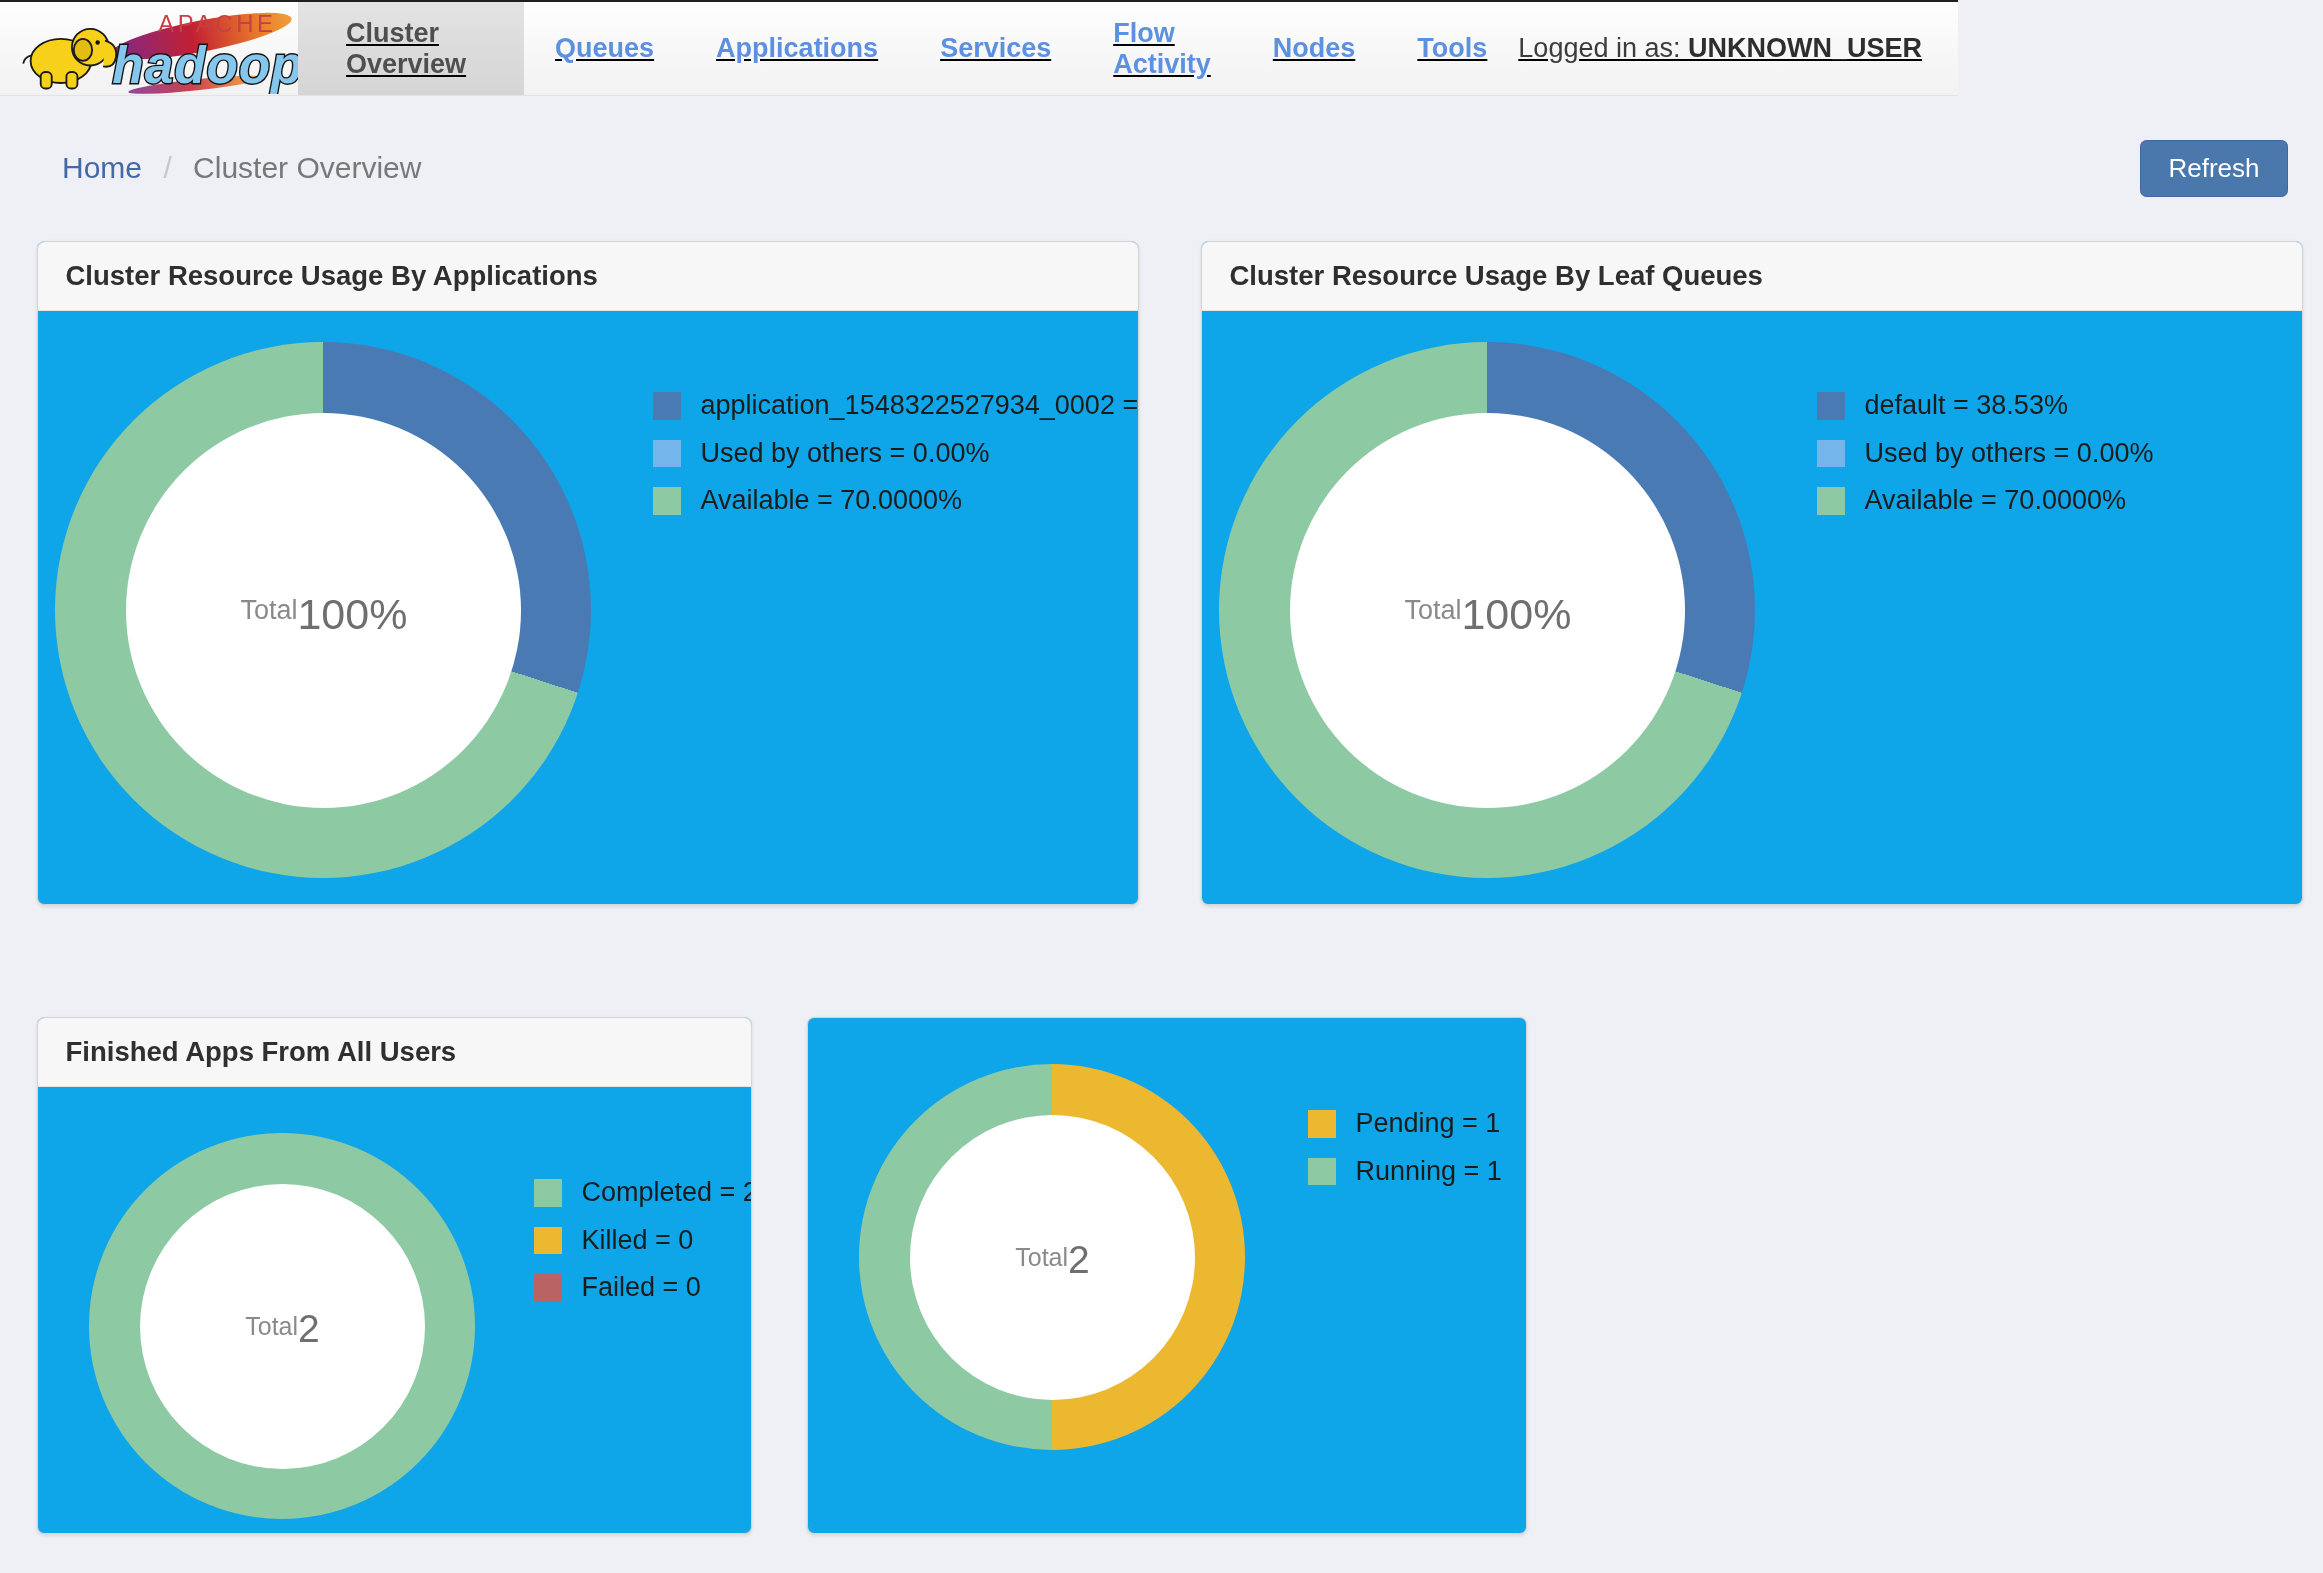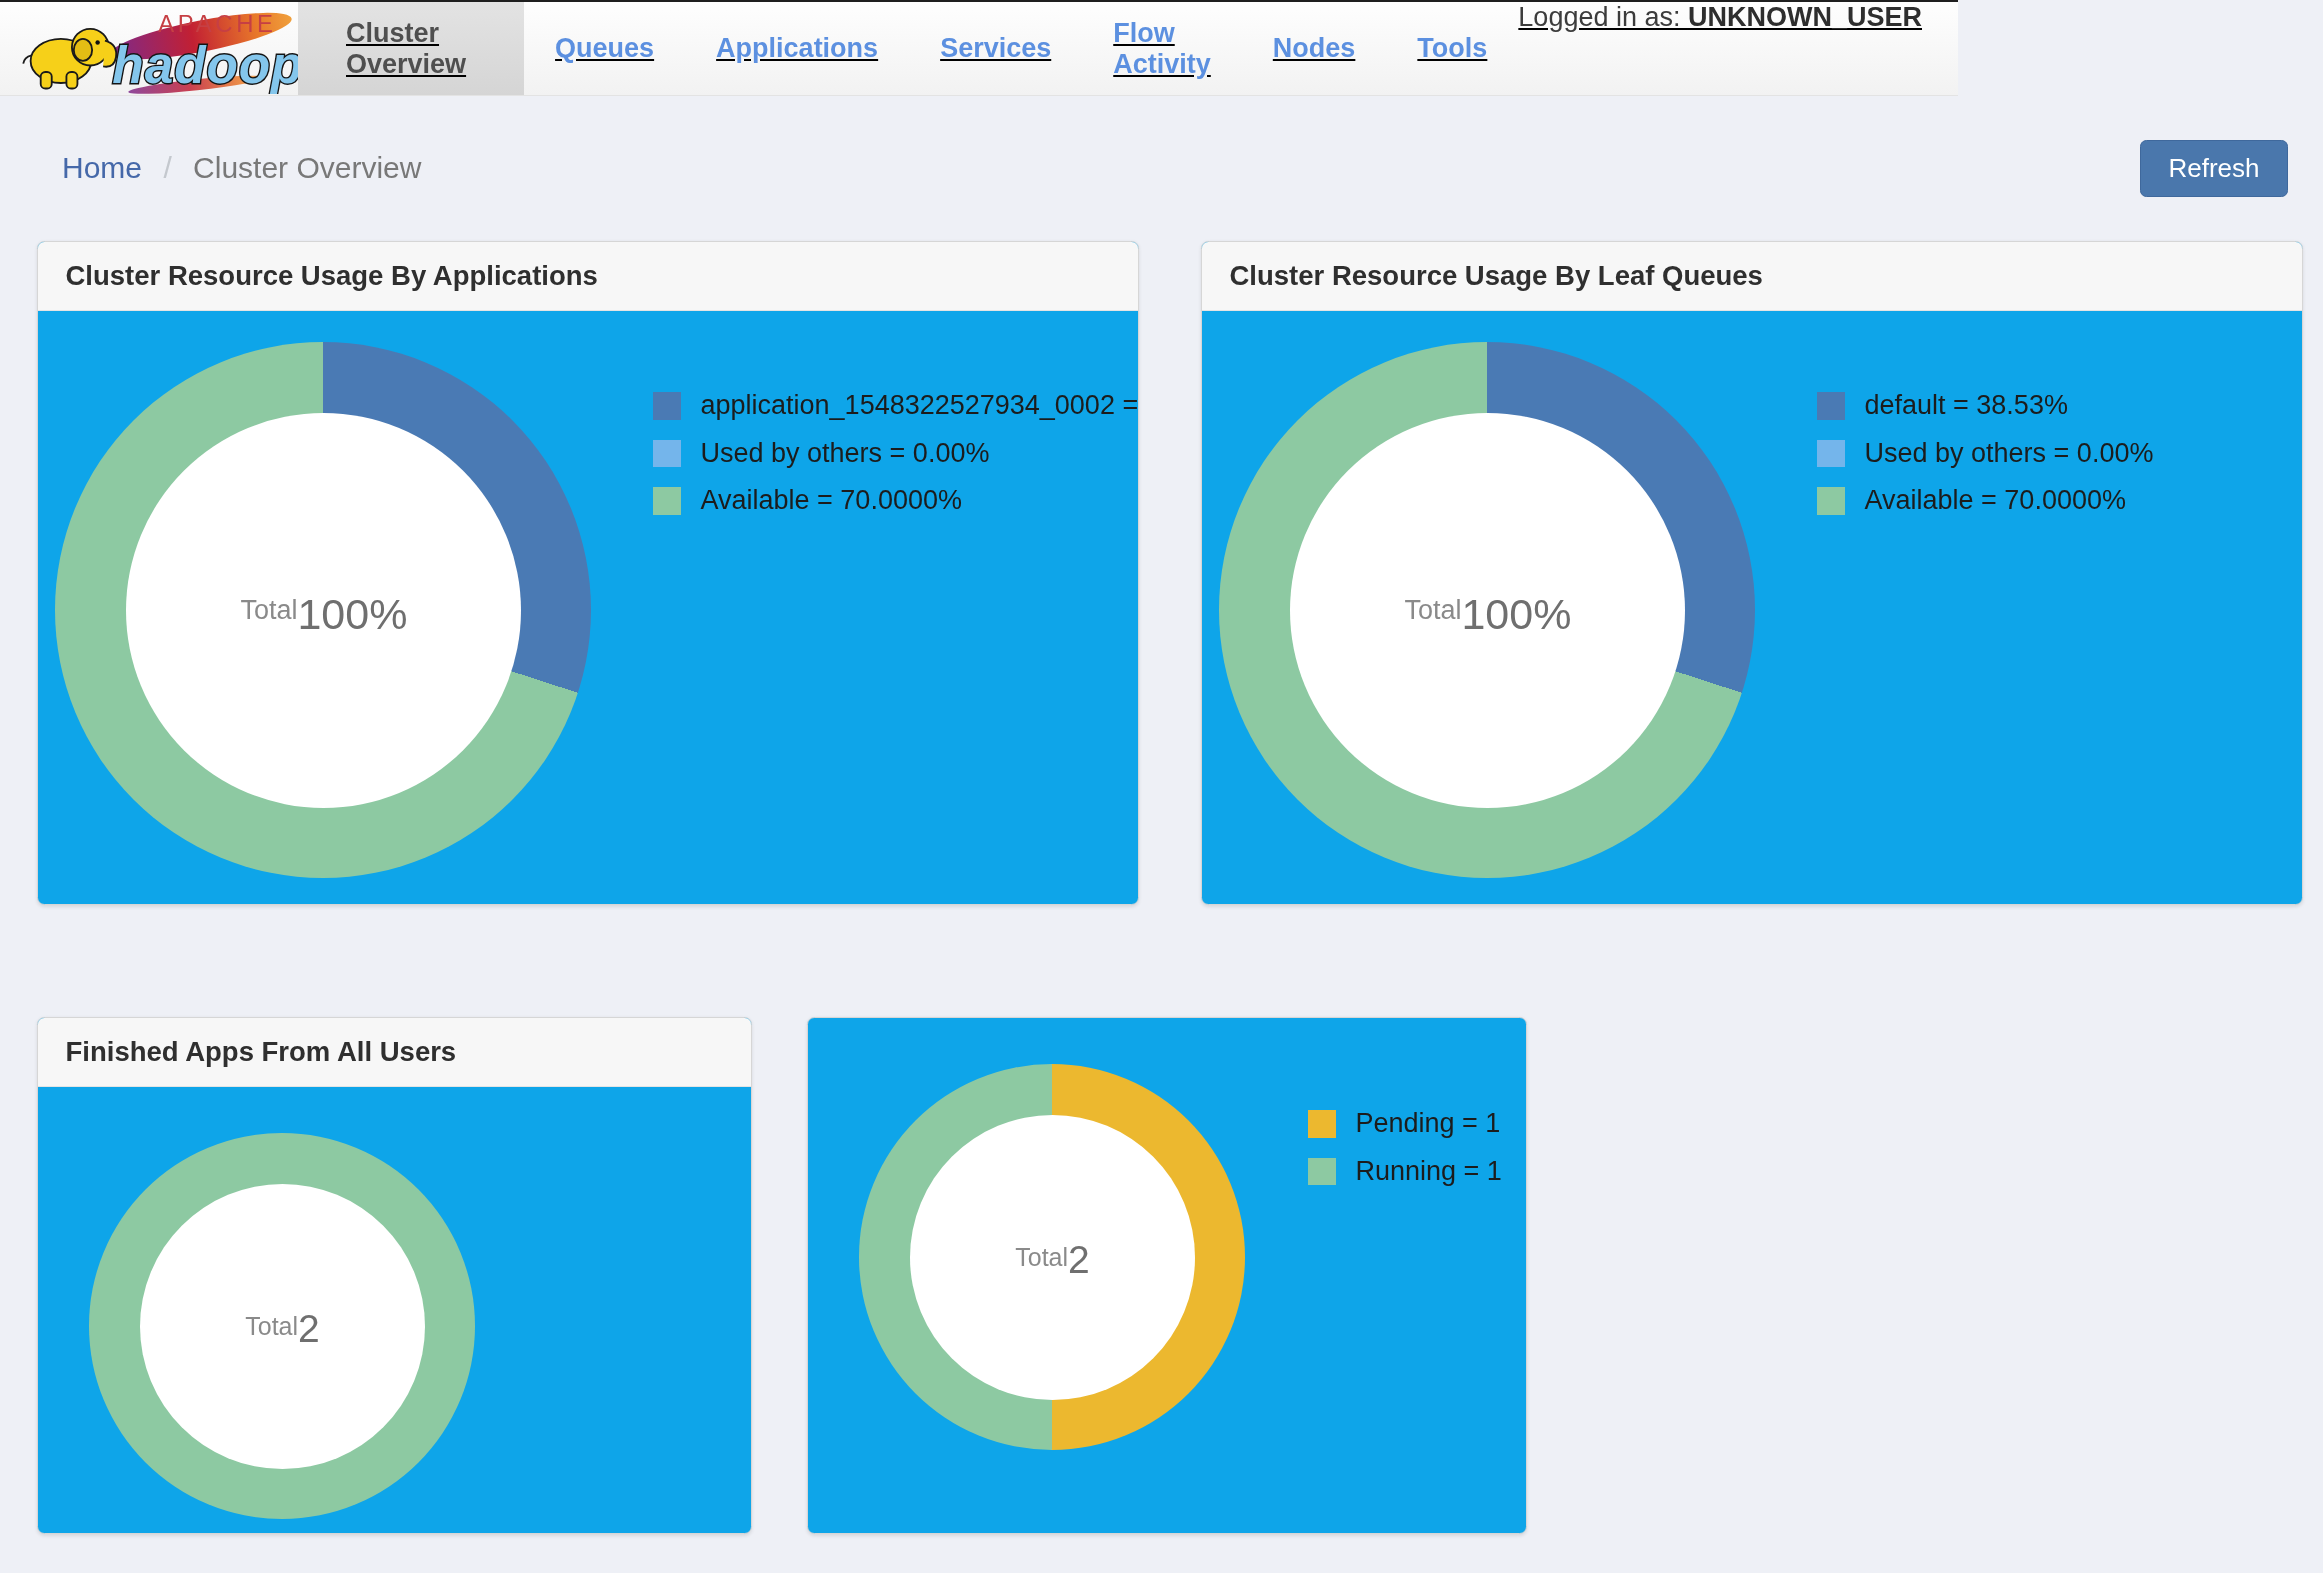--- a/index.html
+++ b/index.html
@@ -9,21 +9,21 @@
 
   
   .navbar { position:absolute; left:0; top:0; width:1958px; height:96px;
             background:linear-gradient(#fefefe,#f2f2f2); border-top:2.8px solid #1f1f1f;
             border-bottom:0.9px solid #e3e3e3; display:flex; align-items:stretch;text-decoration:underline; }
   .logo { width:303px; display:flex; align-items:center; padding-left:13px; cursor:pointer; }
   .nav-items { display:flex; align-items:stretch; }
   .nav-item { display:flex; align-items:center; padding:0 31px; font-size:27px; font-weight:bold;
               color:#5c90e0; cursor:pointer; }
   .nav-item.active { background:linear-gradient(#e3e3e3,#d5d5d5); color:#4f4f4f; padding:0 48px; }
-  .login { margin-left:auto; display:flex; padding-right:36px;
+  .login { margin-left:auto; display:flex; align-items:center; padding-right:36px;
            font-size:27px; color:#3c3c3c; white-space:pre; }
   .login b { color:#2e2e2e; }
 
   
   .crumb-row { position:absolute; left:0; top:138px; width:2323px; height:59px; }
   .crumbs { position:absolute; left:62px; top:13px; font-size:30px; }
   .crumbs .home { color:#4568a9; text-decoration:none; cursor:pointer; }
   .crumbs .sep { color:#c4c8ce; padding:0 13px; }
   .crumbs .current { color:#787878; }
   .refresh-btn { position:absolute; right:35px; top:1.8px; background:#4a77ac; border:0.9px solid #3f689c;
@@ -189,20 +189,34 @@
     <div class="panel-header">
       <span class="panel-title">Finished Apps From All Users</span>
     </div>
     <div class="panel-body">
       <div class="donut small" style="background: conic-gradient(rgb(141, 201, 162) 0%, rgb(141, 201, 162) 100%, rgb(236, 184, 47) 100%, rgb(236, 184, 47) 100%, rgb(185, 99, 101) 100%, rgb(185, 99, 101) 100%);">
         <div class="hole">
           <div class="center-label">Total</div>
           <div class="center-value">2</div>
         </div>
       </div>
+      <div class="legend">
+        <div class="legend-item">
+          <span class="swatch" style="background-color: rgb(141, 201, 162);"></span>
+          <span class="legend-label">Completed = 2</span>
+        </div>
+        <div class="legend-item">
+          <span class="swatch" style="background-color: rgb(236, 184, 47);"></span>
+          <span class="legend-label">Killed = 0</span>
+        </div>
+        <div class="legend-item">
+          <span class="swatch" style="background-color: rgb(185, 99, 101);"></span>
+          <span class="legend-label">Failed = 0</span>
+        </div>
+      </div>
     </div>
   </div>
 
   <div class="panel" id="panel-running">
     <div class="panel-body">
       <div class="donut small" style="background: conic-gradient(rgb(236, 184, 47) 0%, rgb(236, 184, 47) 50%, rgb(141, 201, 162) 50%, rgb(141, 201, 162) 100%);">
         <div class="hole">
           <div class="center-label">Total</div>
           <div class="center-value">2</div>
         </div>

